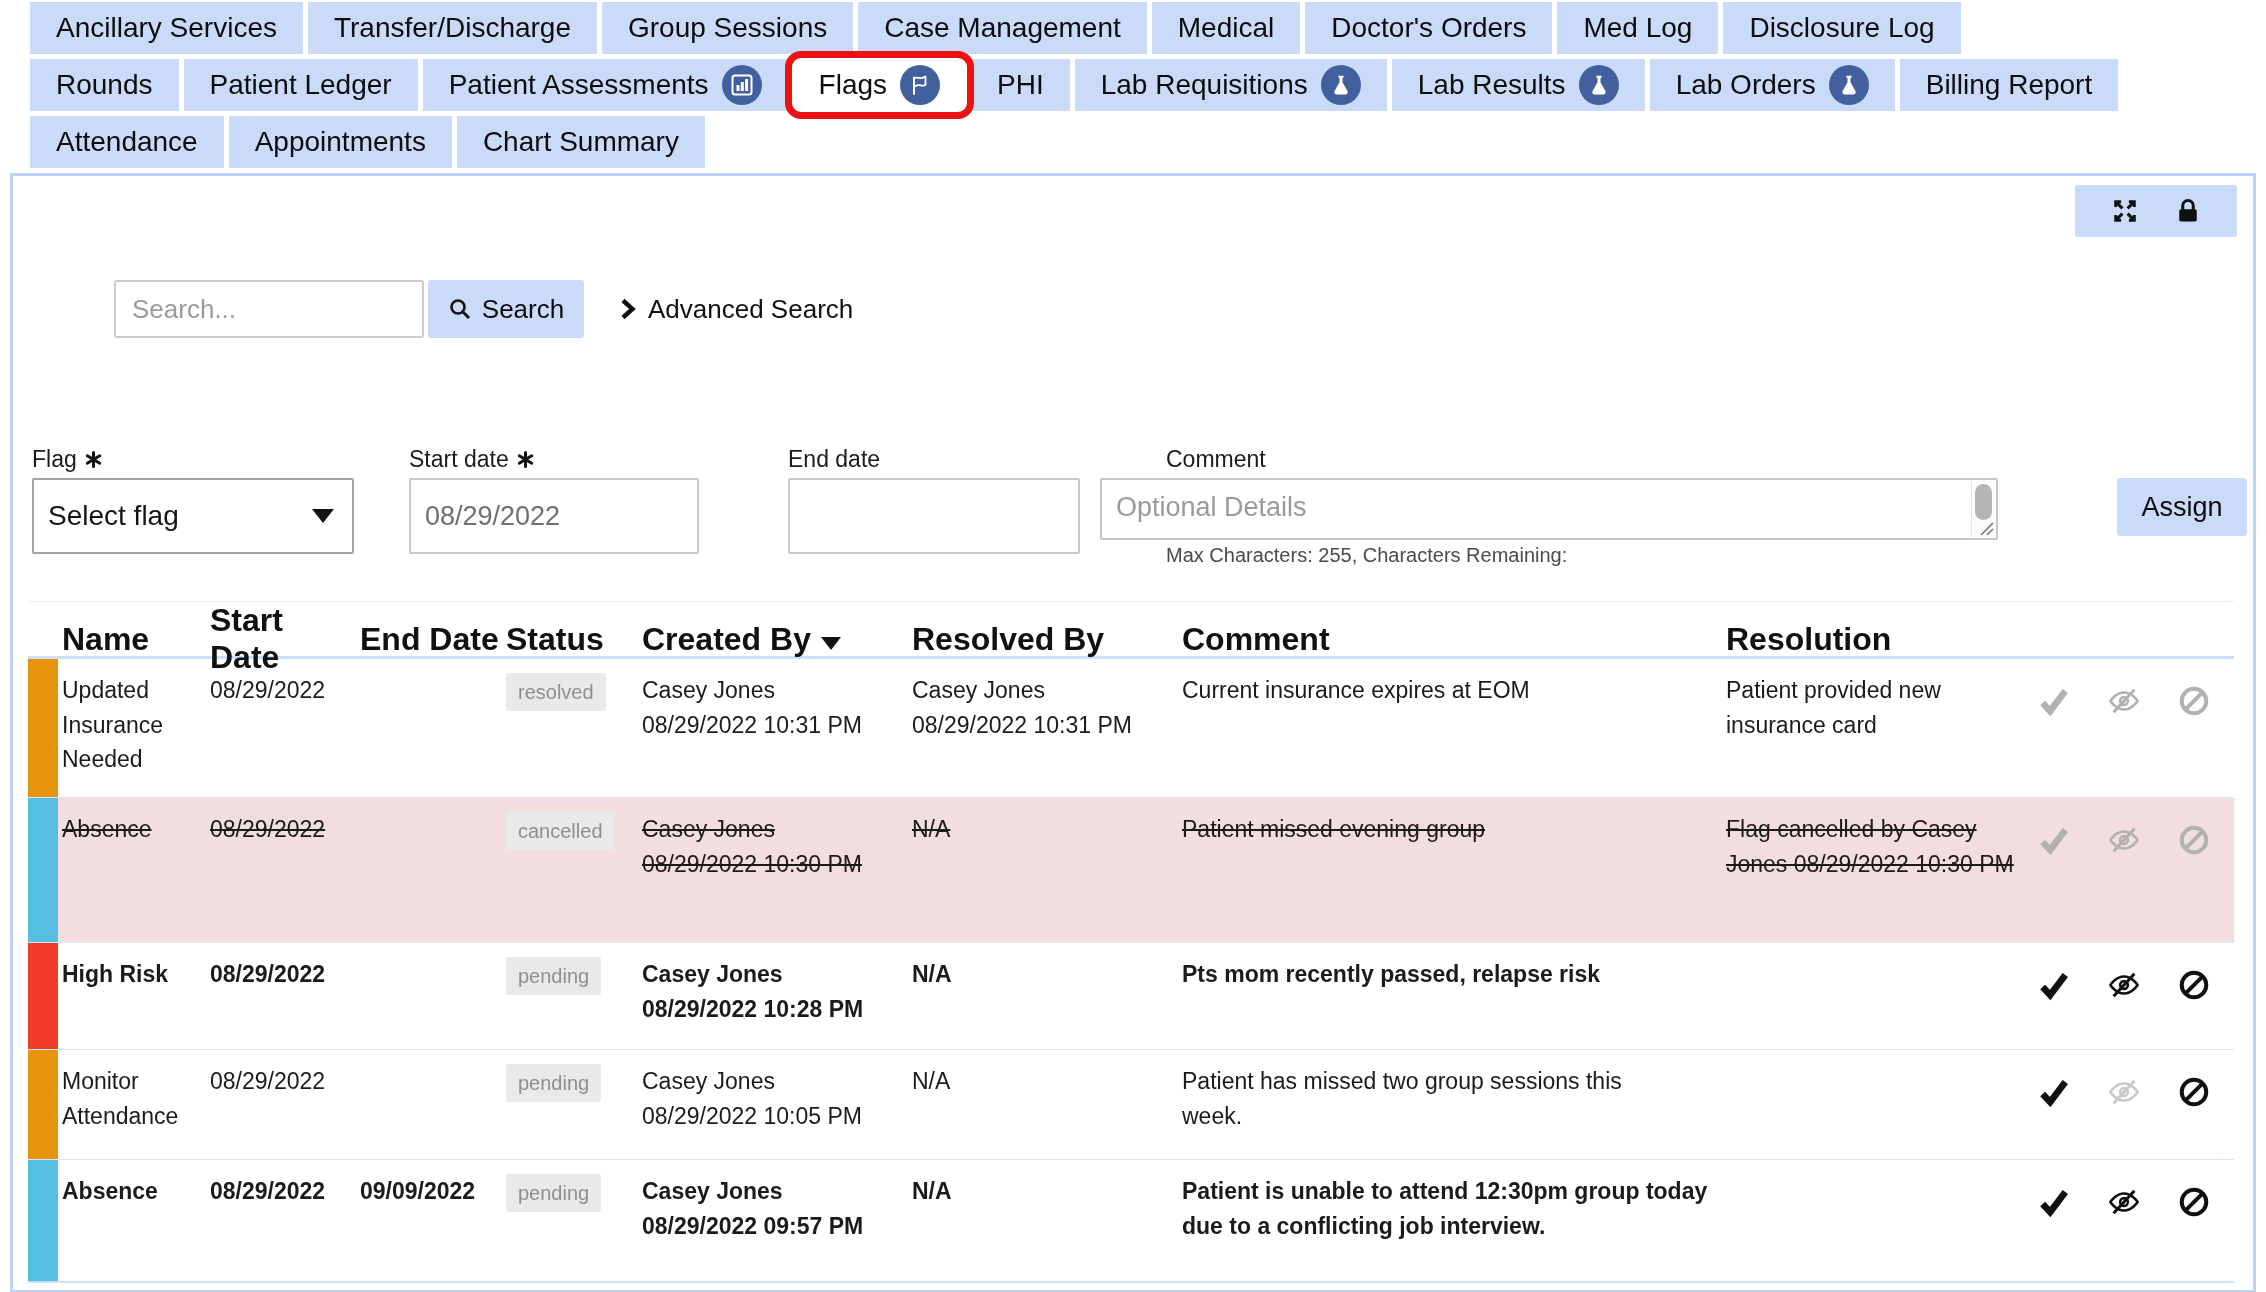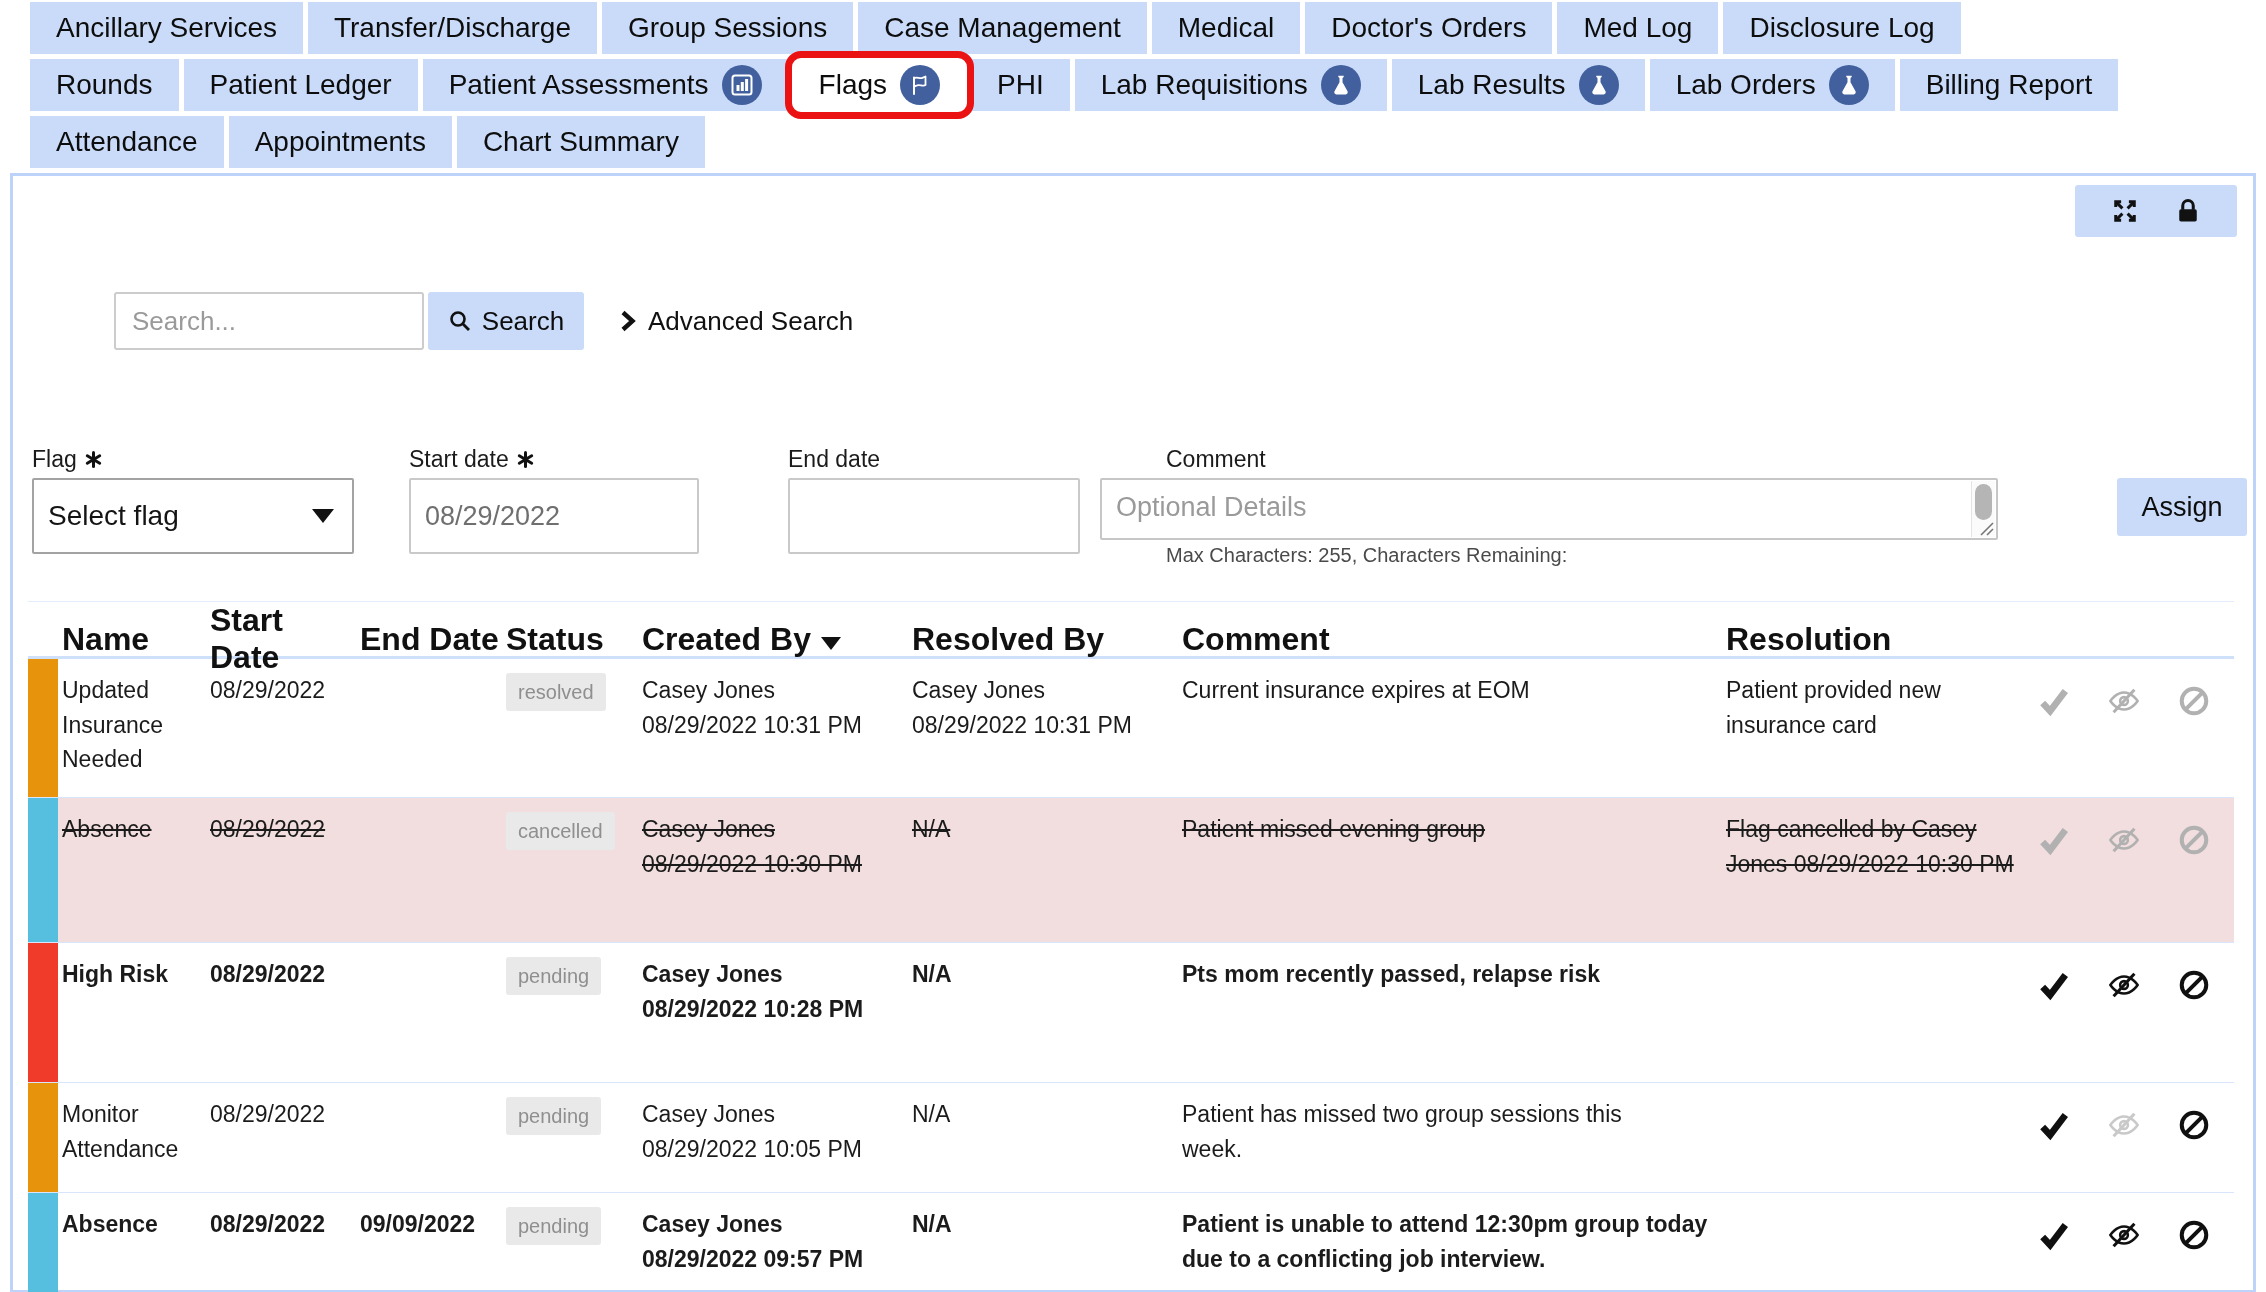--- a/index.html
+++ b/index.html
@@ -23,21 +23,21 @@
   .panel { position:relative; margin:0 10px; height:1120px;
     border:3px solid var(--panel_border_blue,#bdd3fa); background:#fff; }
 
   .corner-actions { position:absolute; top:9px; right:16px; width:162px; height:52px;
     background:var(--button_blue,#c9dbf9); border-radius:3px; display:flex;
     align-items:center; justify-content:space-around; padding:0 18px; }
   .corner-actions button { background:none; border:none; cursor:pointer; height:30px; }
   .corner-actions svg { width:28px; height:28px; display:block; }
 
   
-  .search-row { position:absolute; top:116px; left:53px; display:flex; align-items:center;padding-left:48px; }
+  .search-row { position:absolute; top:104px; left:53px; display:flex; align-items:center;padding-left:48px; }
   .search-input { width:310px; height:58px; border:2px solid #ccc; border-radius:3px;
     font-size:26px; padding:0 16px; color:#333;
     font-family:"Liberation Sans","DejaVu Sans",sans-serif; }
   .search-input::placeholder { color:#9a9a9a; }
   .btn-search { margin-left:4px; width:156px; height:58px; border:none; border-radius:3px;
     background:var(--button_blue,#c9dbf9); font-size:26px; font-weight:500; color:#0d0d0d;
     display:flex; align-items:center; justify-content:center; gap:10px; cursor:pointer;
     font-family:"Liberation Sans","DejaVu Sans",sans-serif; }
   .btn-search svg { width:24px; height:24px; }
   .advanced { margin-left:32px; display:flex; align-items:center; gap:8px;
@@ -79,21 +79,21 @@
     grid-template-columns:30px 148px 150px 146px 136px 270px 270px 544px 306px 1fr;
     border-bottom:1px solid var(--row_divider_blue,#d8e5fb); }
   .thead { height:57px; align-items:center; font-size:32px; font-weight:bold;
     border-bottom:3px solid #cfe0fb; }
   .thead > div { padding-left:4px; cursor:pointer; }
   .sort { display:inline-block; width:0; height:0; margin-left:10px;
     border-left:10px solid transparent; border-right:10px solid transparent;
     border-top:13px solid #111; }
   .cell { padding:14px 12px 10px 4px; font-size:23px; line-height:1.5; color:#1b1b1b; }
   .bar { align-self:stretch; }
-  .r1 { height:139px; } .r2 { height:145px; } .r3 { height:140px; }
+  .r1 { height:139px; } .r2 { height:145px; } .r3 { height:107px; }
   .r4 { height:110px; } .r5 { height:123px; }
   .r-bold .cell { font-weight:bold; }
   .r-cancel { background:var(--cancelled_row_pink,#f2dede); }
   .r-cancel .cell .tx { text-decoration:line-through; }
   .r5 { border-bottom:2px solid #cfe0fb; }
   .badge { display:inline-block; background:var(--badge_bg,#e9e9e9);
     color:var(--badge_text,#8f8f8f); font-size:20px; font-weight:normal;
     padding:4px 12px; border-radius:3px; text-decoration:none !important; }
   .cmt span { display:inline-block; }
   .w490 { max-width:490px; } .w580 { max-width:580px; }

